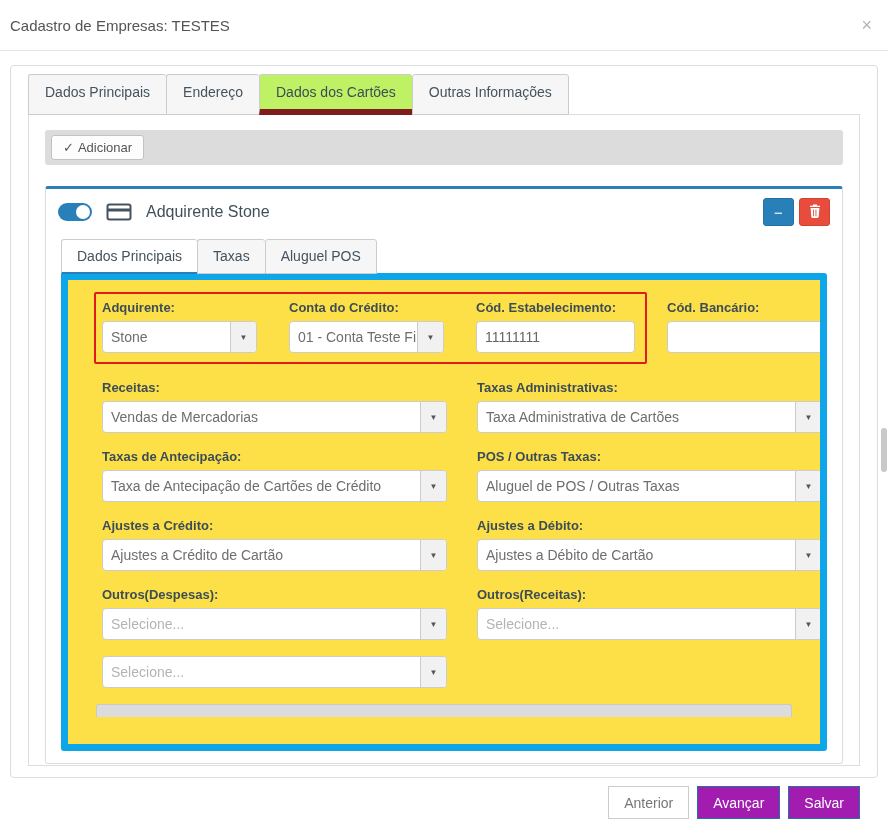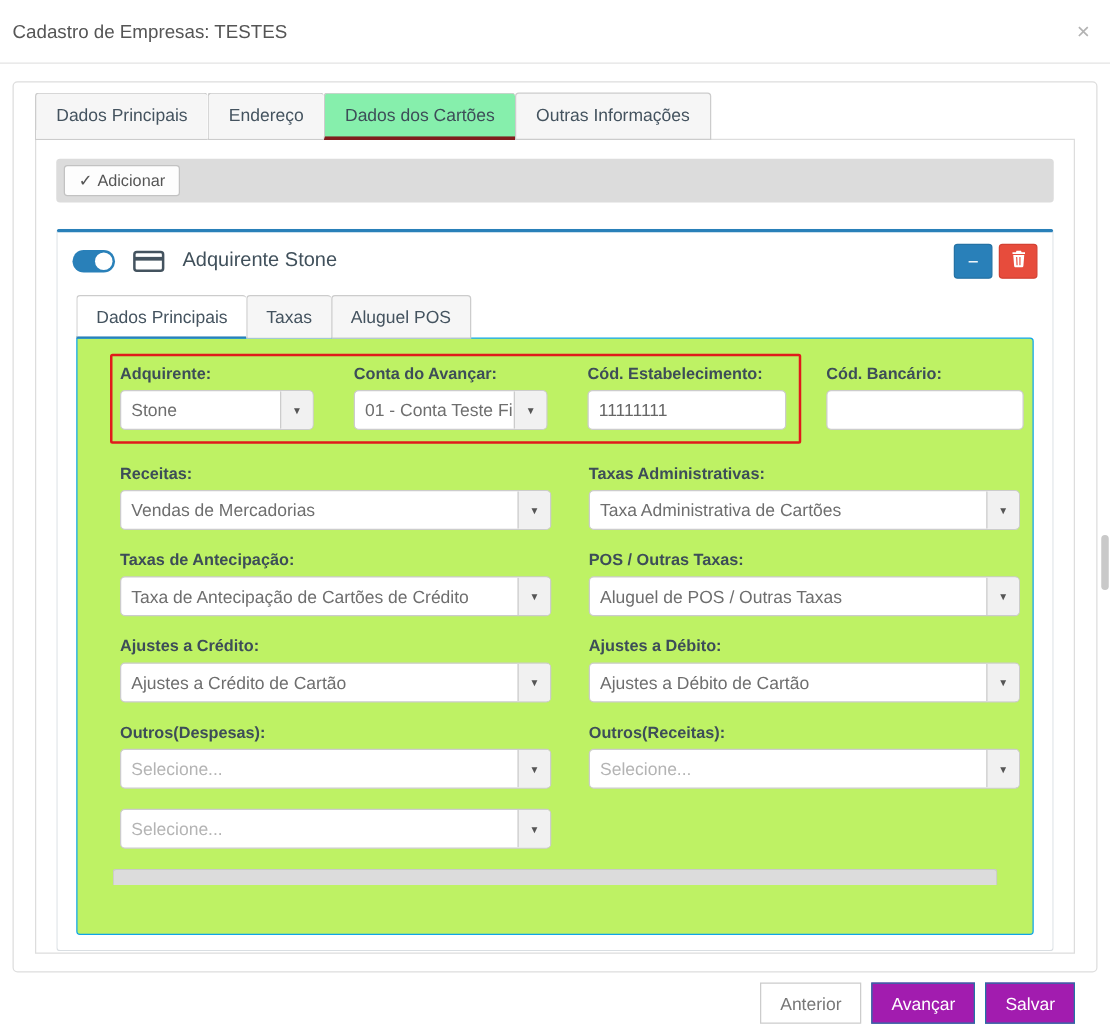--- a/index.html
+++ b/index.html
@@ -30,21 +30,21 @@
 
   
   .tabbar{ display:flex; position:relative; z-index:2; margin-bottom:-1px; }
   .tab{
     padding:9px 16px; font-size:14px; color:#44535f;
     background:#f6f6f6; border:1px solid #ccc; border-right:none;
     border-radius:3px 3px 0 0; cursor:pointer; white-space:nowrap;
   }
   .tab:last-child{ border-right:1px solid #ccc; }
   .tab.active{
-    background:#86efac; border-bottom:3px solid #7f1d1d; color:#3d4d58;
+    background:#bef264; border-bottom:6px solid #7f1d1d; color:#3d4d58;
   }
 
   .tab-content{
     border:1px solid #ddd; padding:15px 16px; height:652px;
     position:relative; z-index:1; background:#fff; overflow:hidden;
   }
 
   
   .add-bar{ background:#dcdcdc; border-radius:3px; padding:5px 6px; }
   .add-btn{
@@ -85,23 +85,23 @@
   .subtabbar{ display:flex; position:relative; z-index:2; margin-bottom:-1px; }
   .subtab{
     padding:8px 15px; font-size:14px; color:#44535f;
     background:#f6f6f6; border:1px solid #ccc; border-right:none;
     border-radius:3px 3px 0 0; cursor:pointer;
   }
   .subtab:last-child{ border-right:1px solid #ccc; }
   .subtab.active{ background:#fff; border-bottom:2px solid #2980b9; }
 
   .form-panel{
-    border:1px solid #0ea5e9; border-radius:0 3px 3px 3px;
+    border:7px solid #0ea5e9; border-radius:0 3px 3px 3px;
     padding:12px 26px 16px; height:478px; position:relative;
-    z-index:1; background:#bef264; overflow:hidden;
+    z-index:1; background:#fde047; overflow:hidden;
   }
 
   
   .field label{
     display:block; font-size:13px; font-weight:bold;
     color:#3d4d58; margin-bottom:6px; white-space:nowrap;
   }
   .select{
     display:flex; height:32px; border:1px solid #ccc; border-radius:4px;
     background:#fff; overflow:hidden; cursor:pointer;
@@ -225,21 +225,21 @@
                 <div class="field">
                   <label>Adquirente:</label>
                   <div class="select w-sm">
                     <span class="select-value">Stone</span>
                     <span class="select-caret">
                         <span class="caret-glyph">▼</span>
                       </span>
                   </div>
                 </div>
                 <div class="field">
-                  <label>Conta do Avançar:</label>
+                  <label>Conta do Crédito:</label>
                   <div class="select w-sm">
                     <span class="select-value">01 - Conta Teste Fi</span>
                     <span class="select-caret">
                         <span class="caret-glyph">▼</span>
                       </span>
                   </div>
                 </div>
                 <div class="field">
                   <label>Cód. Estabelecimento:</label>
                   <input class="text-input w-md" value="11111111" style="">

